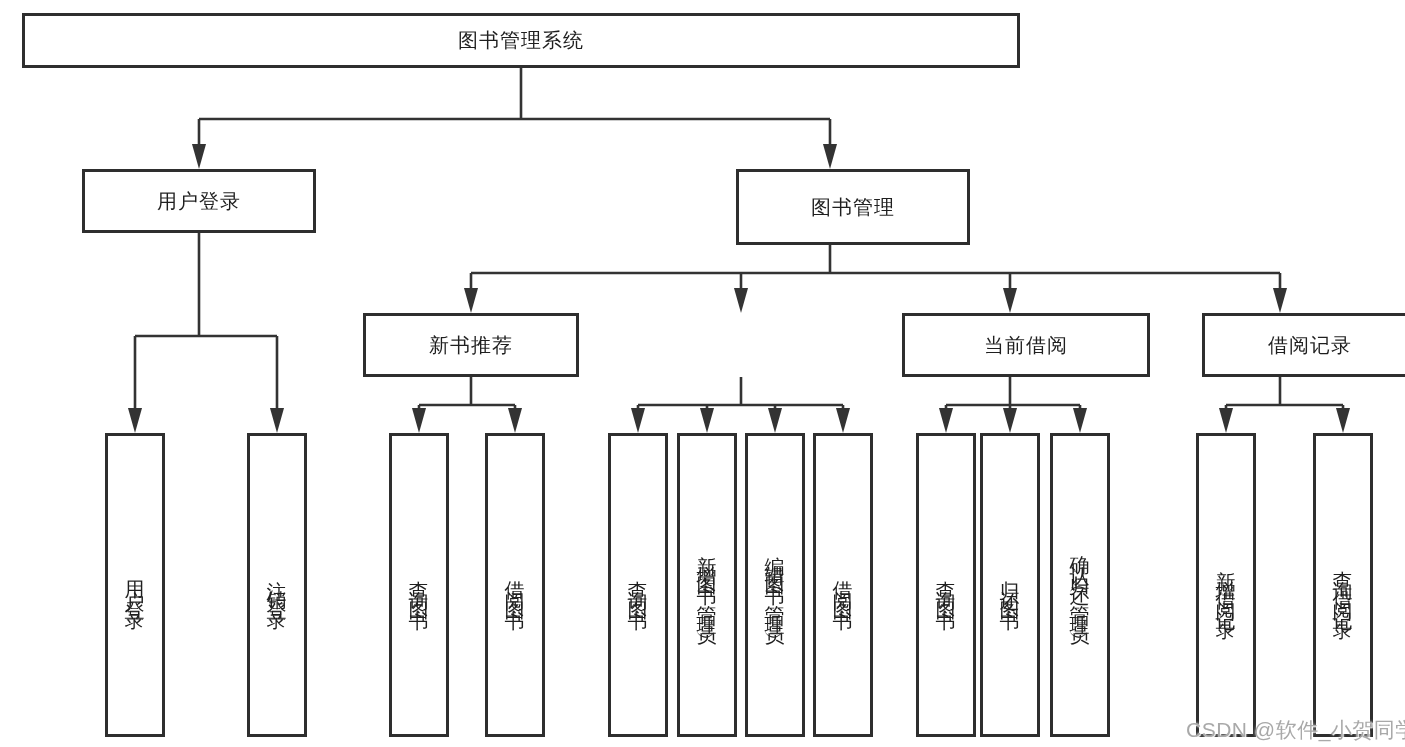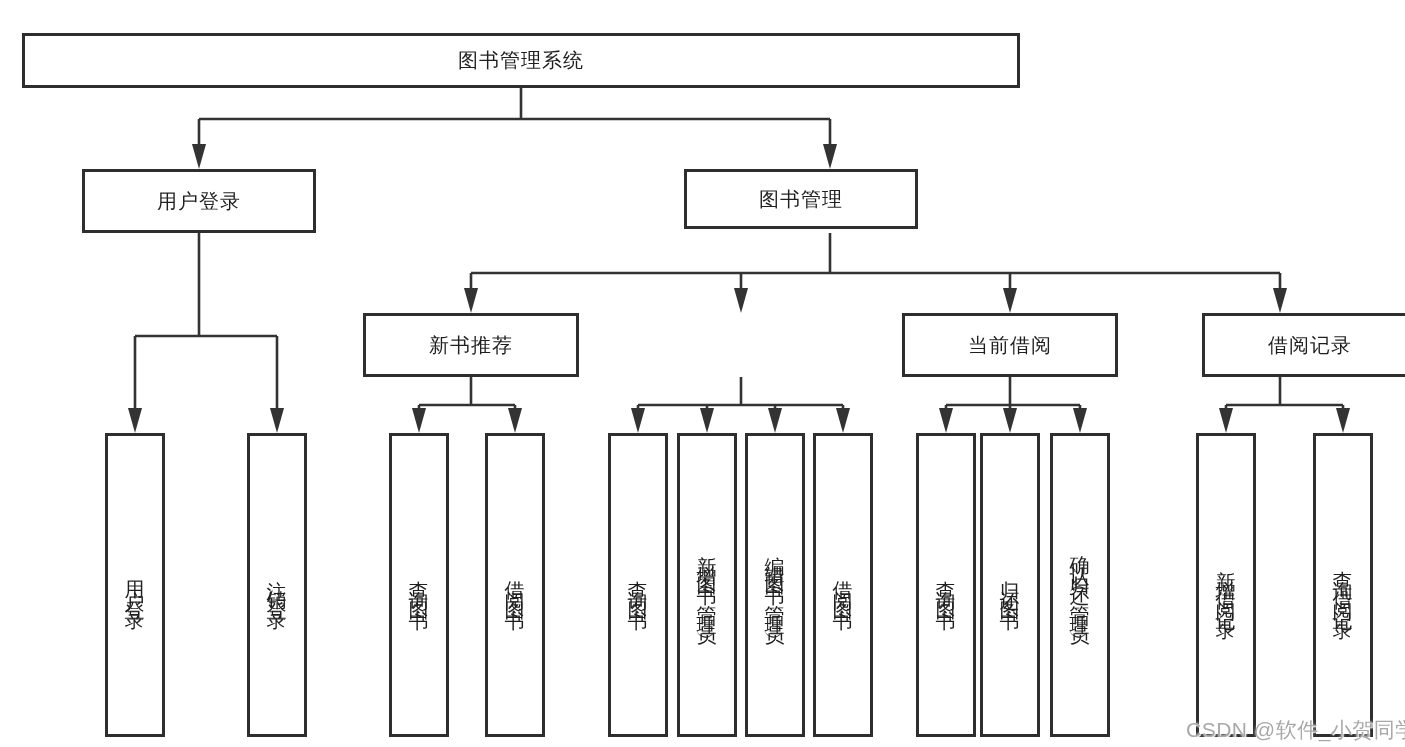--- a/index.html
+++ b/index.html
@@ -95,35 +95,35 @@
       <polygon points="1073,408 1087,408 1080,433"></polygon>
     </g>
 
     <g>
       <path d="M1280 377 V405 M1226 405 H1343 M1226 405 V412 M1343 405 V412"></path>
       <polygon points="1219,408 1233,408 1226,433"></polygon>
       <polygon points="1336,408 1350,408 1343,433"></polygon>
     </g>
   </svg>
 
-  <div class="node h" style="left:22px;top:13px;width:998px;height:55px;margin-top:20px;">
+  <div class="node h" style="left:22px;top:13px;width:998px;height:55px;">
     <span>图书管理系统</span>
   </div>
 
   <div class="node h" style="left:82px;top:169px;width:234px;height:64px;">
     <span>用户登录</span>
   </div>
-  <div class="node h" style="left:684px;top:169px;width:234px;height:60px;">
+  <div class="node h" style="left:736px;top:169px;width:234px;height:76px;">
     <span>图书管理</span>
   </div>
 
   <div class="node h" style="left:363px;top:313px;width:216px;height:64px;">
     <span>新书推荐</span>
   </div>
-  <div class="node h" style="left:902px;top:313px;width:216px;height:64px;">
+  <div class="node h" style="left:902px;top:313px;width:248px;height:64px;">
     <span>当前借阅</span>
   </div>
   <div class="node h" style="left:1172px;top:313px;width:216px;height:64px;margin-left:30px;">
     <span>借阅记录</span>
   </div>
 
   <div class="node leaf" style="left:105px;top:433px;width:60px;height:304px;">
     <span>用户登录</span>
   </div>
   <div class="node leaf" style="left:247px;top:433px;width:60px;height:304px;">

